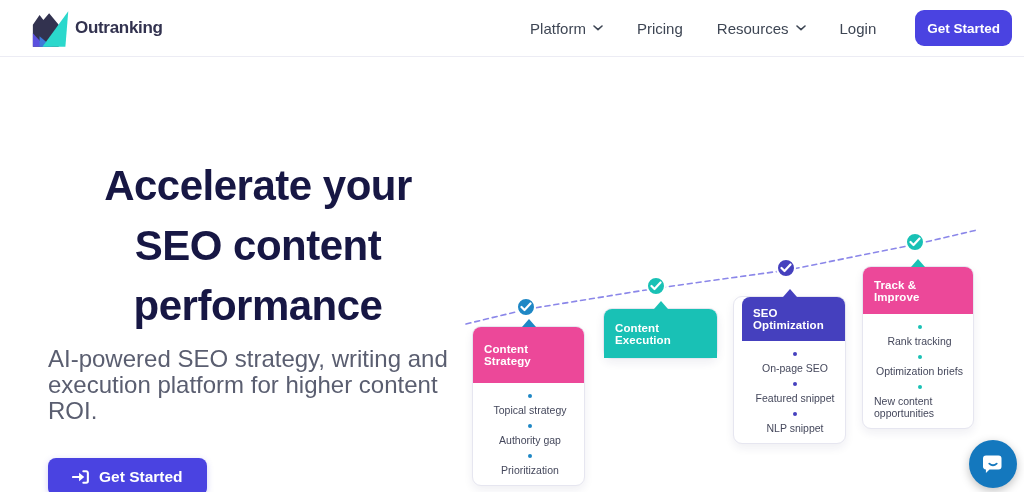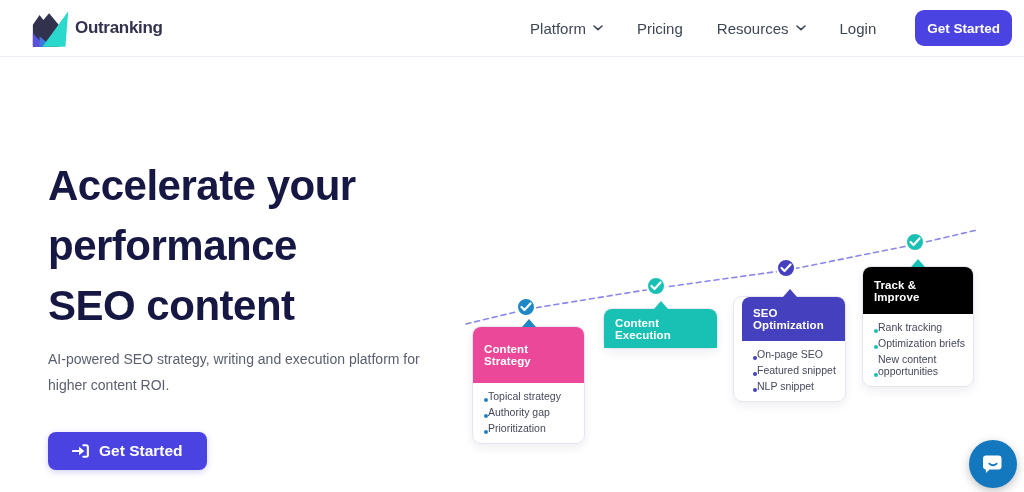--- a/index.html
+++ b/index.html
@@ -17,42 +17,42 @@
   .nav-link { display:flex; align-items:center; gap:7px; font-size:15px; color:#3E4654;
               text-decoration:none; cursor:pointer; }
   .btn-header { height:36px; padding:0 12px; min-width:95px; background:var(--accent,#4A43E1);
                 color:#fff; border:none; border-radius:9px; font-size:13.5px; font-weight:bold;
                 font-family:inherit; cursor:pointer; }
 
   
   .hero-left { position:absolute; left:48px; top:156px; width:420px; }
   h1 { font-size:42px; line-height:60px; font-weight:bold; color:var(--heading,#171744);
        letter-spacing:-0.5px; }
-  h1 span { display:block; }
-  .subtitle { margin-top:10px; font-size:14px; line-height:26px; color:#5A5E70; width:400px; }
+  h1 span { display:block;text-align:center; }
+  .subtitle { margin-top:10px; font-size:24px; line-height:26px; color:#5A5E70; width:400px; }
   .btn-hero { margin-top:34px; height:38px; padding:0 24px; display:inline-flex; align-items:center;
               gap:10px; background:var(--accent,#4A43E1); color:#fff; border:none; border-radius:8px;
               font-size:15.5px; font-weight:bold; font-family:inherit; cursor:pointer;
               box-shadow:0 2px 6px rgba(74,67,225,.25); }
 
   
   #diagram { position:absolute; inset:0; pointer-events:none; }
   .line-svg { position:absolute; left:0; top:0; }
   .check { position:absolute; width:20px; height:20px; border:2px solid #fff; border-radius:50%;
            display:flex; align-items:center; justify-content:center; z-index:3; }
   .card { position:absolute; background:#fff; border:1px solid #e6e6f0; border-radius:9px;
           box-shadow:0 4px 10px rgba(30,30,80,.07); z-index:2; }
   .notch { position:absolute; top:-8px; left:50%; transform:translateX(-50%); width:0; height:0;
            border-left:7px solid transparent; border-right:7px solid transparent;
            border-bottom:8px solid #000; }
   .card-header { border-radius:8px 8px 0 0; color:#fff; font-weight:bold; font-size:11.5px;
                  padding:0 11px; display:flex; align-items:center; letter-spacing:0.1px; }
   .card-body { list-style:none; padding:5px 8px 7px 11px; }
-  .card-body li { display:flex; align-items:flex-end; font-size:10.5px;
-                  line-height:12px; color:#45485C; padding:2px 0; }
+  .card-body li { display:flex; align-items:center; gap:6px; font-size:10.5px;
+                  line-height:12px; color:#45485C; padding:2px 0;flex-direction:column; }
   .dot { width:4px; height:4px; border-radius:50%; margin-top:4px; flex:none; }
 
   
   .chat { position:absolute; left:969px; top:440px; width:48px; height:48px; border-radius:50%;
           background:var(--chat,#1478BE); display:flex; align-items:center; justify-content:center;
           box-shadow:0 3px 10px rgba(0,0,0,.25); cursor:pointer; z-index:6; }
 </style>
 </head>
 <body>
 
@@ -95,22 +95,22 @@
           <span>Login</span>
         </a>
       </nav>
 
     <button class="btn-header">Get Started</button>
   </header>
 
   <section class="hero-left">
     <h1>
       <span>Accelerate your</span>
+      <span>SEO content</span>
       <span>performance</span>
-      <span>SEO content</span>
     </h1>
     <p class="subtitle">AI-powered SEO strategy, writing and execution platform for higher content ROI.</p>
     <button class="btn-hero">
       <span style="display:flex;">
         <svg width="17" height="16" viewBox="0 0 18 16">
           <line x1="1" y1="8" x2="8.5" y2="8" stroke="#fff" stroke-width="2.2" stroke-linecap="round"></line>
           <polygon points="7.5,3.5 13,8 7.5,12.5" fill="#fff"></polygon>
           <path d="M12,2 h3 a1.8,1.8 0 0 1 1.8,1.8 v8.4 a1.8,1.8 0 0 1 -1.8,1.8 h-3" fill="none" stroke="#fff" stroke-width="2.2" stroke-linecap="round"></path>
         </svg>
       </span>
@@ -143,21 +143,21 @@
           </li>
         </ul>
       </div>
       <div class="check" style="background: rgb(30, 135, 197); left: 516px; top: 297px;">
         <svg width="12" height="10" viewBox="0 0 12 10">
           <polyline points="1.5,5 4.5,8 10.5,1.5" fill="none" stroke="#fff" stroke-width="2.2" stroke-linecap="round" stroke-linejoin="round"></polyline>
         </svg>
       </div>
       <div class="card" style="left: 603px; top: 308px; width: 115px;">
         <div class="notch" style="border-bottom-color: rgb(25, 193, 181);"></div>
-        <div class="card-header" style="background: rgb(25, 193, 181); height: 39px;">
+        <div class="card-header" style="background: rgb(25, 193, 181); height: 49px;">
           <span>Content Execution</span>
         </div>
       </div>
       <div class="check" style="background: rgb(25, 193, 181); left: 646px; top: 276px;">
         <svg width="12" height="10" viewBox="0 0 12 10">
           <polyline points="1.5,5 4.5,8 10.5,1.5" fill="none" stroke="#fff" stroke-width="2.2" stroke-linecap="round" stroke-linejoin="round"></polyline>
         </svg>
       </div>
       <div class="card" style="left: 733px; top: 296px; width: 113px; padding-left: 8px;">
         <div class="notch" style="border-bottom-color: rgb(69, 64, 190);"></div>
@@ -179,21 +179,21 @@
           </li>
         </ul>
       </div>
       <div class="check" style="background: rgb(69, 64, 190); left: 776px; top: 258px;">
         <svg width="12" height="10" viewBox="0 0 12 10">
           <polyline points="1.5,5 4.5,8 10.5,1.5" fill="none" stroke="#fff" stroke-width="2.2" stroke-linecap="round" stroke-linejoin="round"></polyline>
         </svg>
       </div>
       <div class="card" style="left: 862px; top: 266px; width: 112px;">
         <div class="notch" style="border-bottom-color: rgb(25, 193, 181);"></div>
-        <div class="card-header" style="background: #000000; height: 47px;">
+        <div class="card-header" style="background: #ec4899; height: 47px;">
           <span>Track &amp; Improve</span>
         </div>
         <ul class="card-body">
           <li>
             <span class="dot" style="background: rgb(25, 193, 181);"></span>
             <span>Rank tracking</span>
           </li>
           <li>
             <span class="dot" style="background: rgb(25, 193, 181);"></span>
             <span>Optimization briefs</span>

